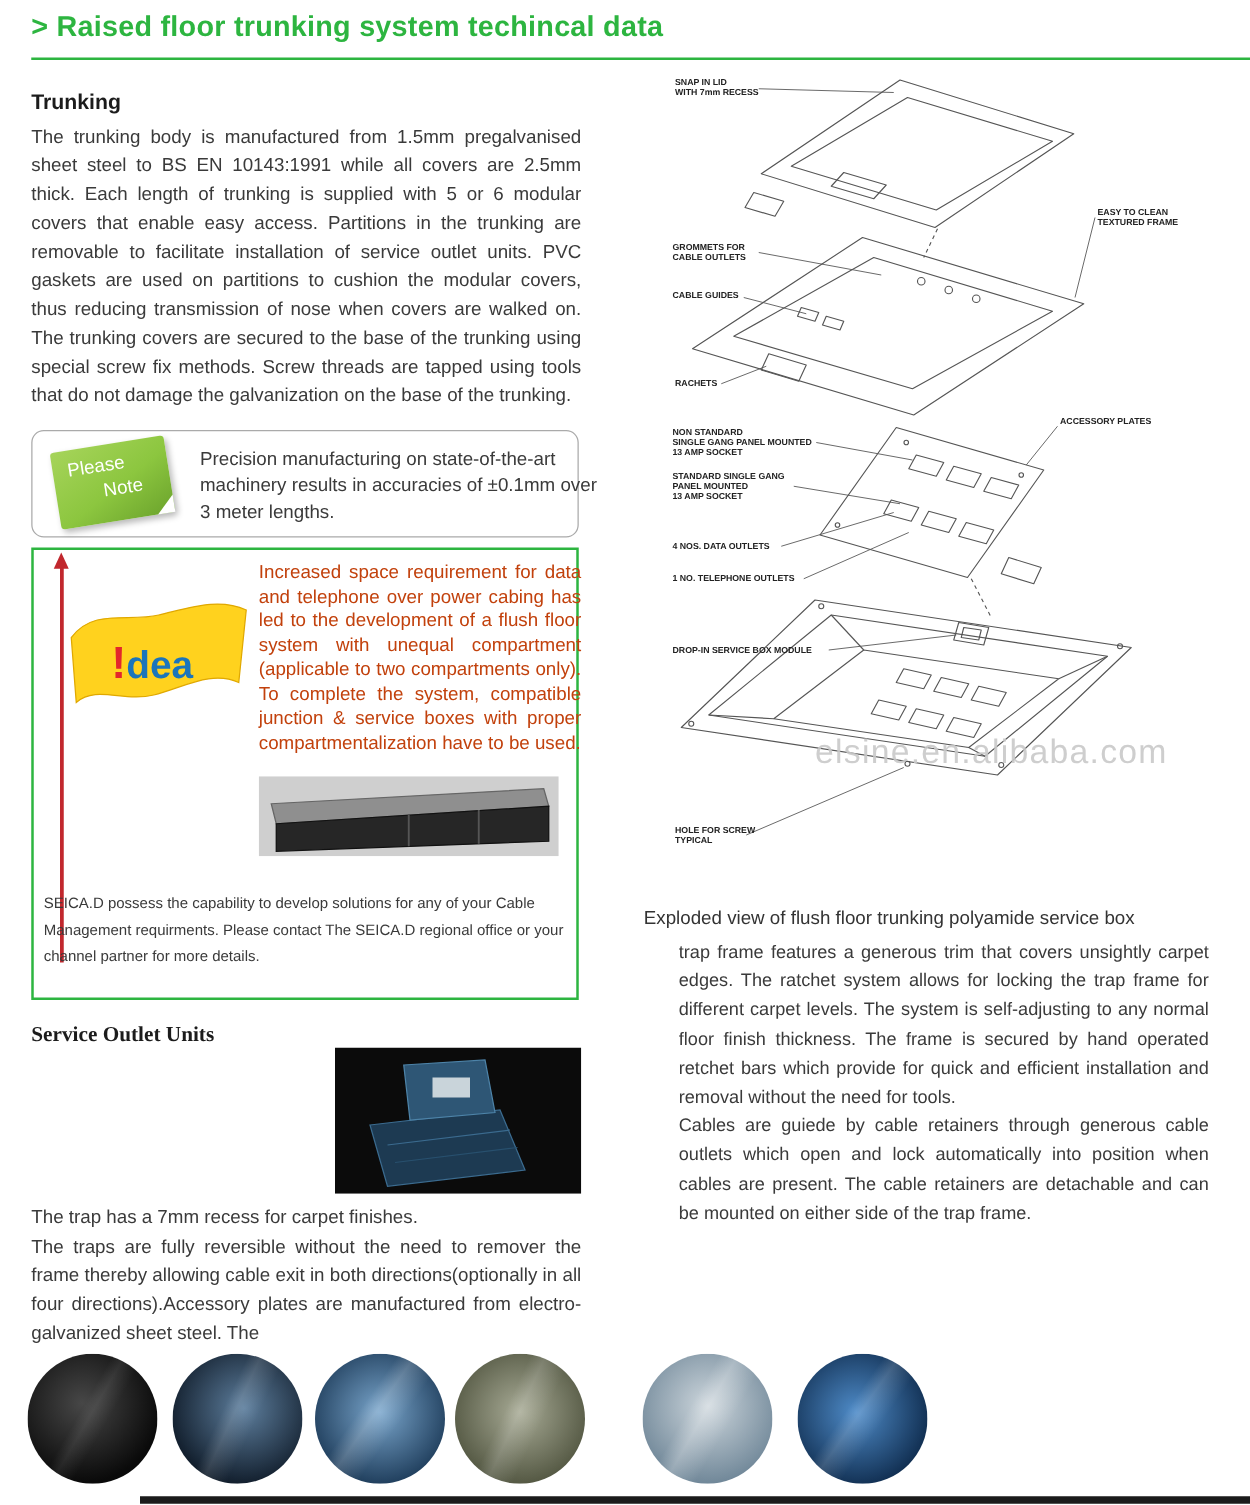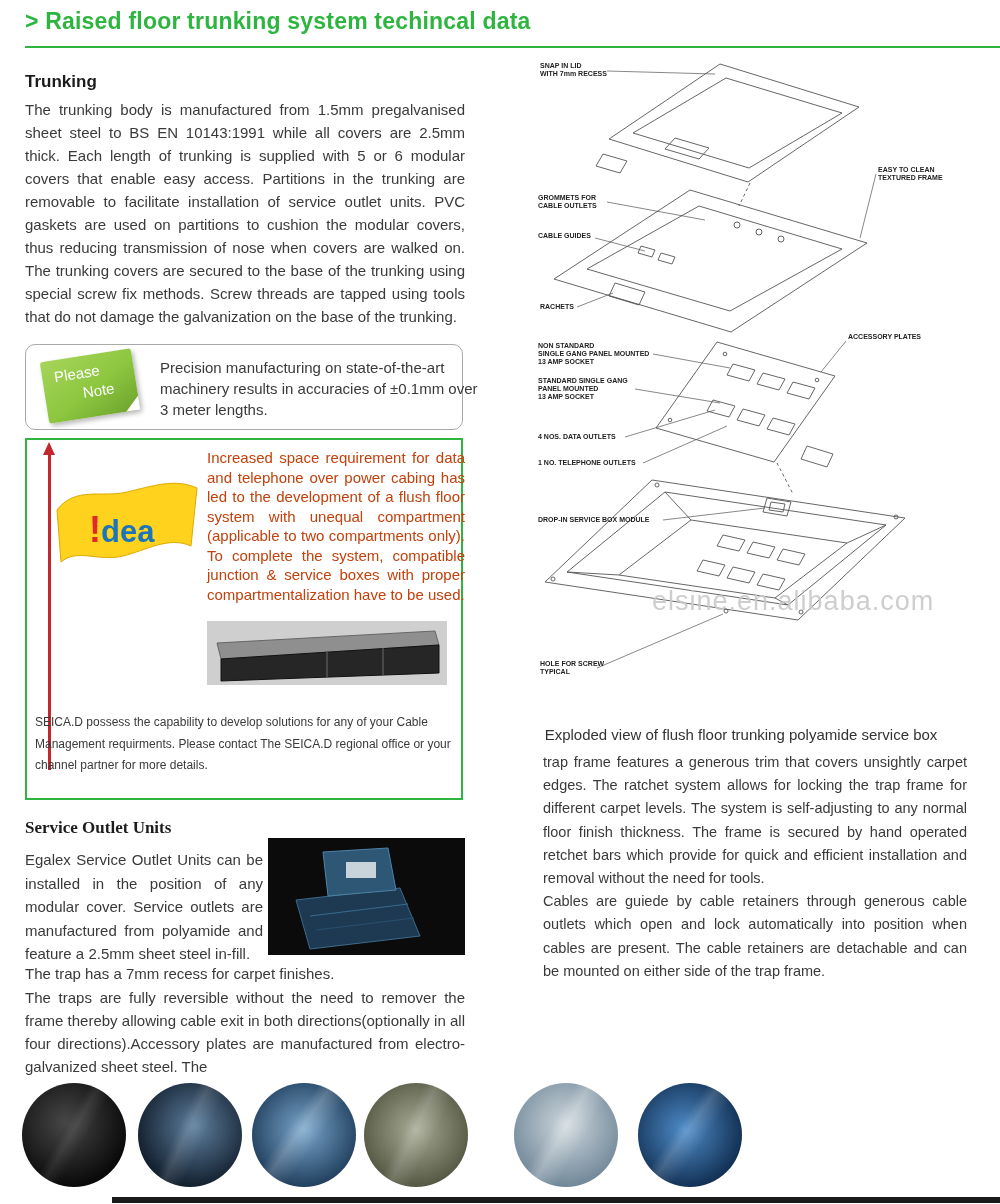--- a/index.html
+++ b/index.html
@@ -45,21 +45,21 @@
   .service-row { left:25px; top:838px; width:440px; height:120px; }
   .service-body { position:absolute; left:0; top:10px; width:238px; font-size:15px; line-height:23.5px; color:#3a3a3a; text-align:justify; }
   .service-photo { position:absolute; right:0; top:0; width:197px; height:117px; }
   .service-line1 { left:25px; top:962px; width:440px; }
   .service-line2 { left:25px; top:986px; width:440px; }
 
   
   .diagram-wrap { left:515px; top:58px; width:452px; height:652px; }
   .watermark { left:608px; top:586px; font-size:27px; color:var(--watermark-gray,#c9c9c9); letter-spacing:1px; opacity:0.9;margin-left:44px; }
   .diagram-label { font-size:7px; font-weight:700; fill:#222; font-family:"Liberation Sans",sans-serif; }
-  .caption { left:515px; top:726px; width:452px; font-size:15px; color:#333; text-align:center; }
+  .caption { left:515px; top:726px; width:452px; font-size:15px; color:#333; }
   .right-paras { left:515px; top:751px; width:452px; }
   .right-paras p { font-size:14.5px; line-height:23.2px; color:#3a3a3a; text-align:justify;margin-left:28px; }
 
   
   .photo-strip { left:0; top:1083px; width:1000px; height:106px; }
   .pcircle { position:absolute; top:0; width:104px; height:104px; border-radius:50%; }
   .p1 { left:22px;  background:linear-gradient(120deg,transparent 42%,rgba(255,255,255,0.08) 48%,transparent 58%), radial-gradient(circle at 42% 38%, #474747, #0a0a0a 72%); }
   .p2 { left:138px; background:linear-gradient(115deg,transparent 40%,rgba(255,255,255,0.12) 47%,transparent 60%), radial-gradient(circle at 55% 42%, #5e7f9e, #101c2a 75%); }
   .p3 { left:252px; background:linear-gradient(125deg,transparent 38%,rgba(255,255,255,0.18) 46%,transparent 60%), radial-gradient(circle at 50% 45%, #7aa6cc, #1c3a58 78%); }
   .p4 { left:364px; background:linear-gradient(115deg,transparent 40%,rgba(255,255,255,0.15) 48%,transparent 62%), radial-gradient(circle at 50% 45%, #a8ab96, #50543f 78%); }
@@ -101,21 +101,20 @@
       <polygon points="10,22 228,10 232,24 14,38" fill="#8f8f8f" stroke="#666" stroke-width="1"></polygon>
       <polygon points="14,38 232,24 232,52 14,60" fill="#262626" stroke="#111" stroke-width="1"></polygon>
       <line x1="120" y1="31" x2="120" y2="56" stroke="#555" stroke-width="1.5"></line>
       <line x1="176" y1="27" x2="176" y2="54" stroke="#555" stroke-width="1.5"></line>
     </svg>
     <div class="idea-footer">SEICA.D possess the capability to develop solutions for any of your Cable Management requirments. Please contact The SEICA.D regional office or your channel partner for more details.</div>
   </div>
 
   <div class="abs h2 service-heading">Service Outlet Units</div>
   <div class="abs service-row">
-    <div class="service-body">Egalex Service Outlet Units can be installed in the position of any modular cover. Service outlets are manufactured from polyamide and feature a 2.5mm sheet steel in-fill.</div>
     <svg class="service-photo" width="197" height="117" viewBox="0 0 197 117">
       <rect width="197" height="117" fill="#0b0b0b"></rect>
       <polygon points="28,62 132,50 152,98 42,111" fill="#1d3a52" stroke="#3b6b8f" stroke-width="1"></polygon>
       <polygon points="55,14 120,10 128,52 60,58" fill="#2e5675" stroke="#4d83a8" stroke-width="1"></polygon>
       <rect x="78" y="24" width="30" height="16" fill="#c9d4da"></rect>
       <line x1="42" y1="78" x2="140" y2="66" stroke="#3b6b8f" stroke-width="1"></line>
       <line x1="48" y1="92" x2="146" y2="80" stroke="#28506e" stroke-width="1"></line>
     </svg>
   </div>
   <div class="abs body-text service-line1">The trap has a 7mm recess for carpet finishes.</div>

